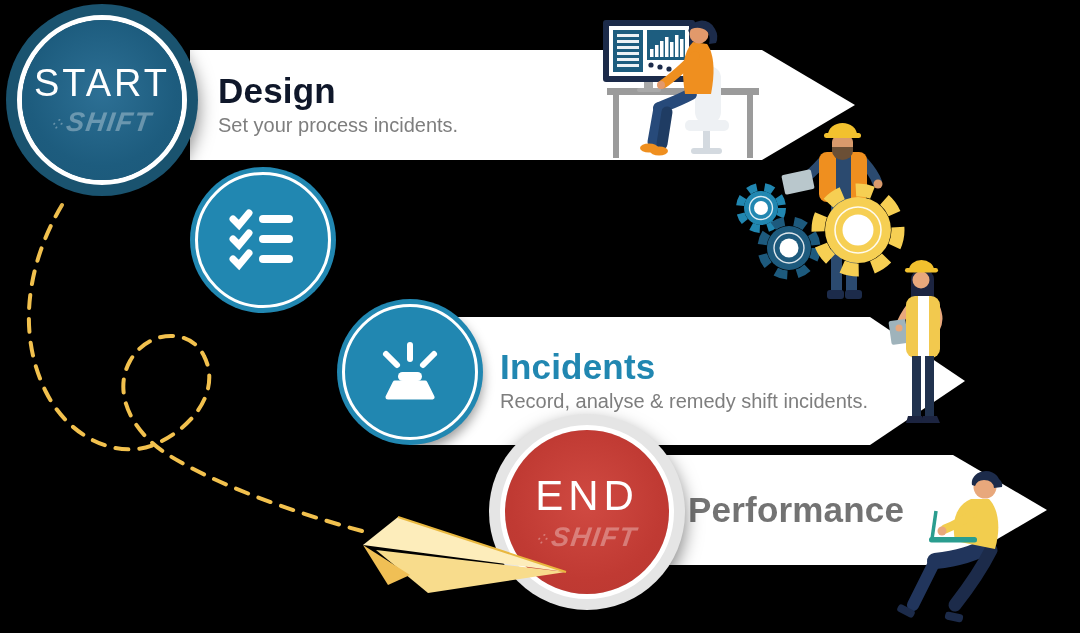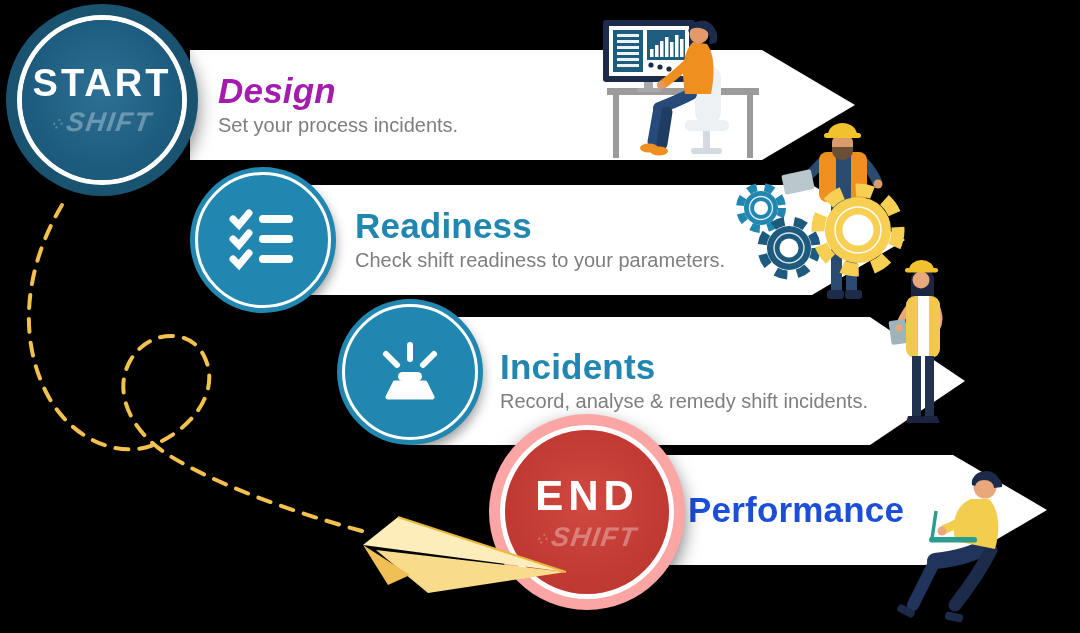--- a/index.html
+++ b/index.html
@@ -14,32 +14,32 @@
   }
   .b-design    {left:190px;top:50px;width:665px;height:110px;
                 clip-path:polygon(0 0,572px 0,100% 50%,572px 100%,0 100%);padding-left:28px;box-sizing:border-box;}
   .b-readiness {left:263px;top:185px;width:642px;height:110px;
                 clip-path:polygon(0 0,549px 0,100% 50%,549px 100%,0 100%);padding-left:92px;box-sizing:border-box;}
   .b-incidents {left:410px;top:317px;width:555px;height:128px;
                 clip-path:polygon(0 0,460px 0,100% 50%,460px 100%,0 100%);padding-left:90px;box-sizing:border-box;}
   .b-performance{left:587px;top:455px;width:460px;height:110px;
                 clip-path:polygon(0 0,366px 0,100% 50%,366px 100%,0 100%);padding-left:101px;box-sizing:border-box;}
   .step-title{font-weight:700;font-size:35px;line-height:1.05;letter-spacing:.2px;}
-  .t-design{color:#a21caf;font-style:italic;} .t-readiness{color:#2187b1;} .t-incidents{color:#2187b1;} .t-performance{color:#1d4ed8;}
+  .t-design{color:#0f172a;} .t-readiness{color:#2187b1;} .t-incidents{color:#2187b1;} .t-performance{color:#737373;}
   .step-desc{font-size:20px;color:#7e7e7e;margin-top:5px;}
   
   .badge{position:absolute;border-radius:50%;box-shadow:0 8px 18px rgba(0,0,0,.5);}
   .badge .ring{position:absolute;inset:11px;border-radius:50%;border:5px solid #fff;}
   .badge .inner{position:absolute;inset:16px;border-radius:50%;display:flex;flex-direction:column;
                 align-items:center;justify-content:center;}
   .badge-start{left:6px;top:4px;width:192px;height:192px;background:#1a536f;}
   .badge-start .inner{background:radial-gradient(circle at 50% 45%,#2d7095 0%,#1d5c7e 62%,#1b5878 100%);}
-  .badge-end{left:489px;top:414px;width:196px;height:196px;background:#fca5a5;}
+  .badge-end{left:489px;top:414px;width:196px;height:196px;background:#e5e5e5;}
   .badge-end .inner{background:radial-gradient(circle at 50% 45%,#d04a42 0%,#c03a33 62%,#b93731 100%);}
-  .badge-label{color:#fff;font-weight:700;font-size:38px;letter-spacing:3px;}
+  .badge-label{color:#fff;font-weight:400;font-size:38px;letter-spacing:3px;}
   .badge-end .badge-label{font-size:42px;letter-spacing:5px;}
   .shift-logo{font-style:italic;font-weight:800;font-size:27px;letter-spacing:1.5px;
               transform:skewX(-8deg);color:rgba(255,255,255,.32);margin-top:2px;white-space:nowrap;}
   .shift-logo::before{content:"⁘";font-size:.45em;margin-right:3px;vertical-align:25%;}
   
   .step-circle{position:absolute;width:146px;height:146px;border-radius:50%;background:#2187b1;
                display:flex;align-items:center;justify-content:center;box-shadow:0 6px 12px rgba(0,0,0,.4);}
   .step-circle::before{content:"";position:absolute;inset:5px;border:3px solid #fff;border-radius:50%;}
   .c-readiness{left:190px;top:167px;}
   .c-incidents{left:337px;top:299px;}
@@ -48,24 +48,20 @@
   .z1{z-index:1}.z2{z-index:2}.z3{z-index:3}.z4{z-index:4}.z5{z-index:5}
 </style>
 </head>
 <body>
 
 <div class="stage">
 
   <div class="banner b-design z1">
     <div class="step-title t-design">Design</div>
     <div class="step-desc">Set your process incidents.</div>
-  </div>
-  <div class="banner b-readiness z1">
-    <div class="step-title t-readiness">Readiness</div>
-    <div class="step-desc">Check shift readiness to your parameters.</div>
   </div>
   <div class="banner b-incidents z1">
     <div class="step-title t-incidents">Incidents</div>
     <div class="step-desc">Record, analyse &amp; remedy shift incidents.</div>
   </div>
   <div class="banner b-performance z1">
     <div class="step-title t-performance">Performance</div>
   </div>
 
   <svg class="layer z2" style="left:0;top:0;width:1080px;height:633px" viewBox="0 0 1080 633">

